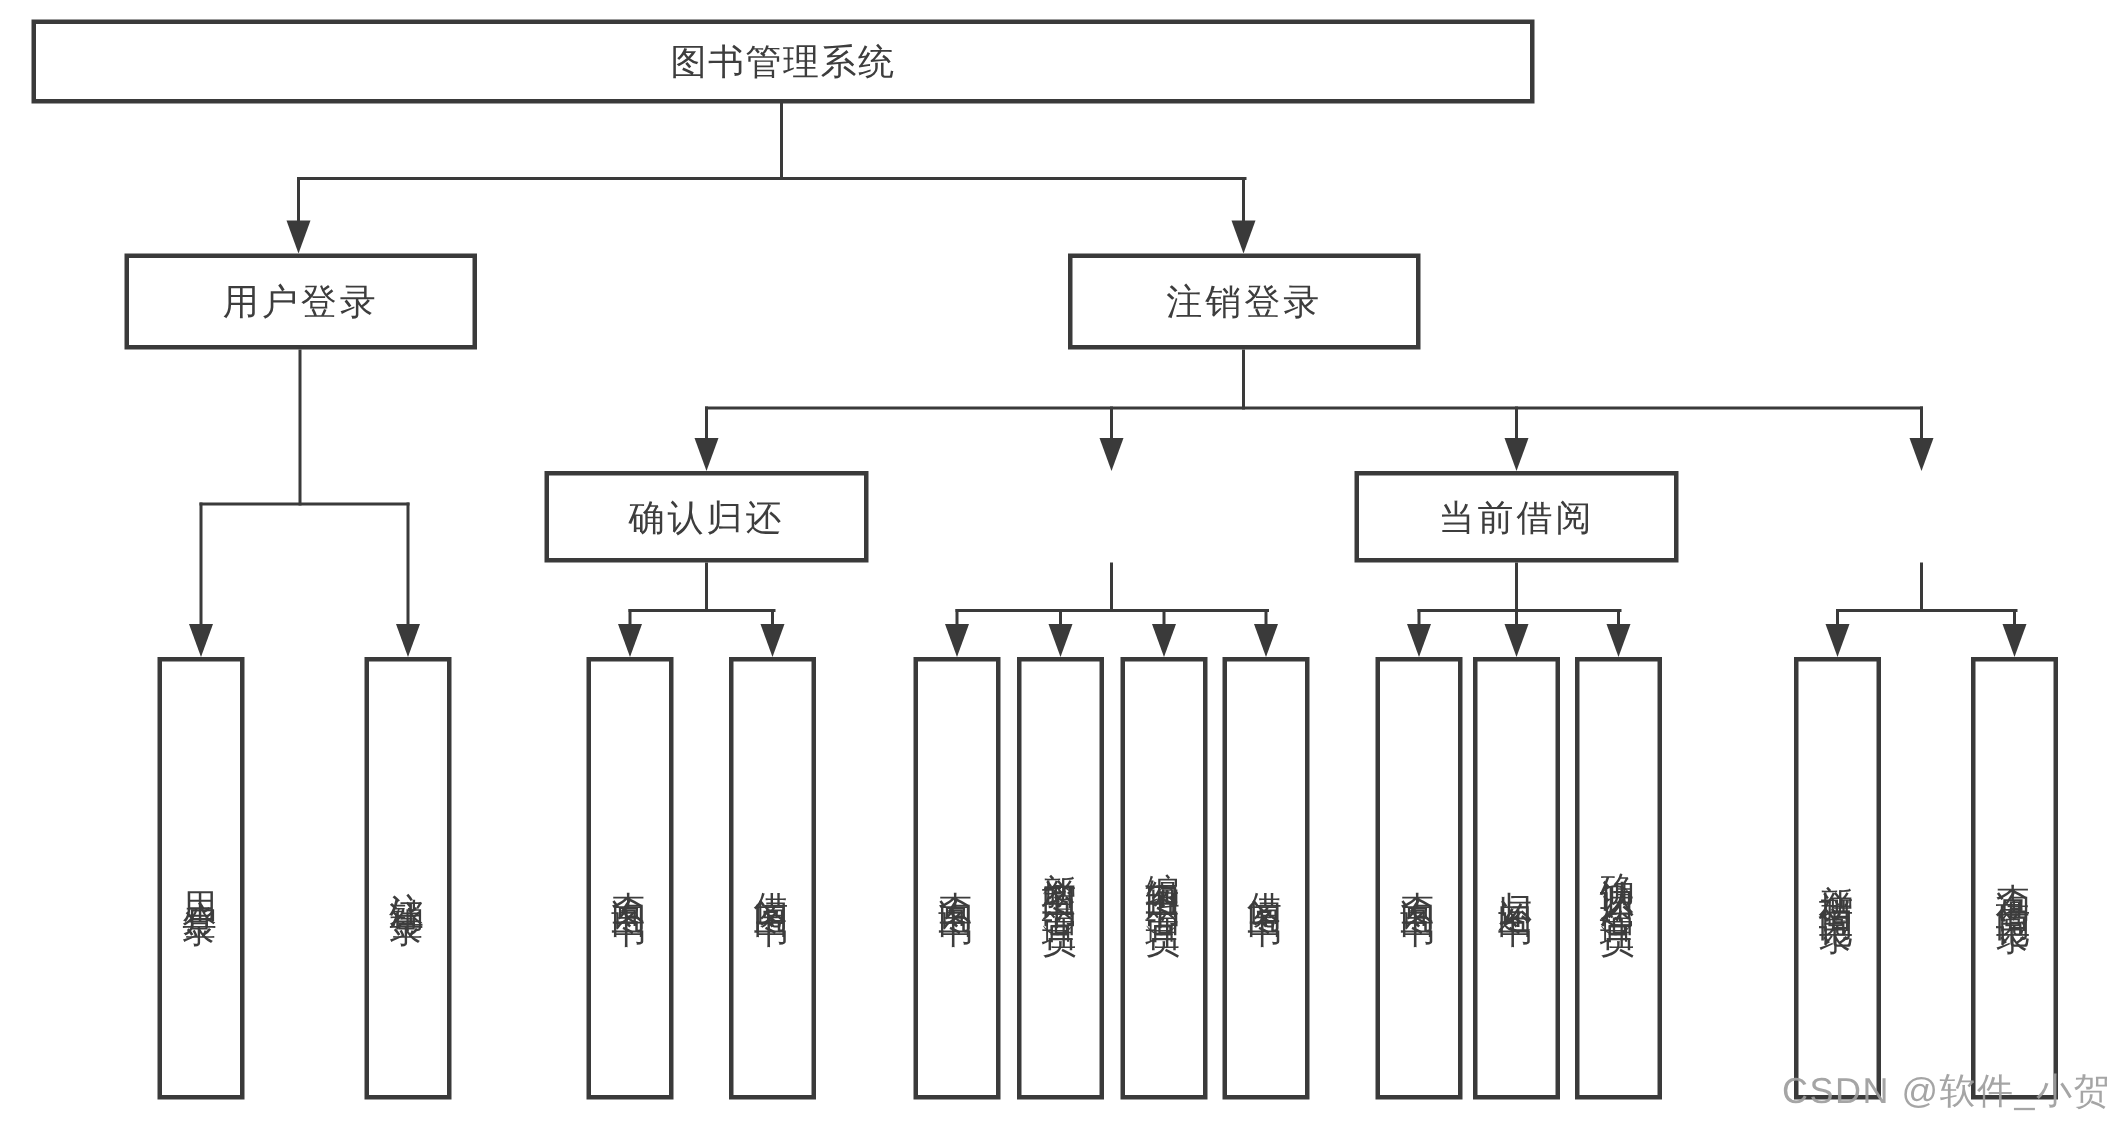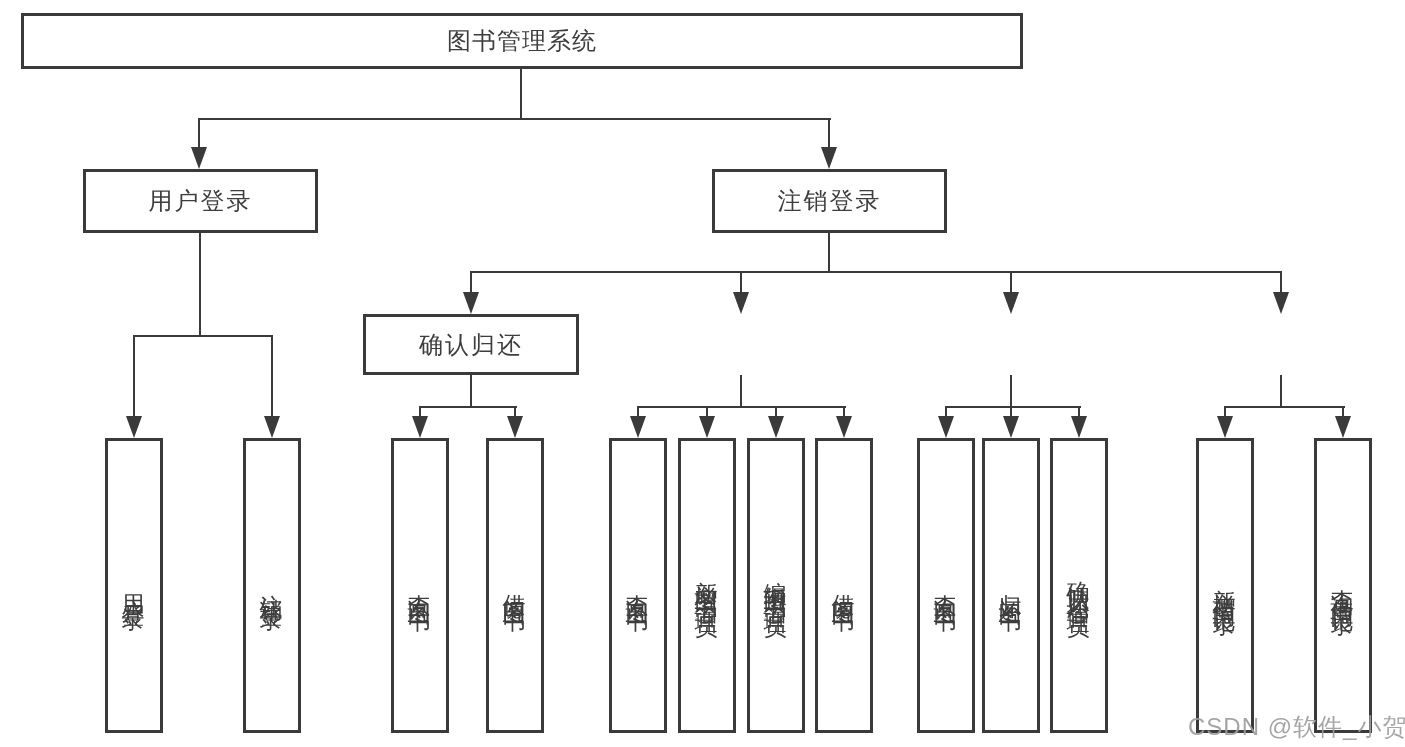--- a/index.html
+++ b/index.html
@@ -99,20 +99,23 @@
   <div class="line" style="left:1010px;top:271px;width:2px;height:22px"></div>
   <div class="line" style="left:1280px;top:271px;width:2px;height:22px"></div>
   <div class="arrow" style="left:463px;top:292px"></div>
   <div class="arrow" style="left:733px;top:292px"></div>
   <div class="arrow" style="left:1003px;top:292px"></div>
   <div class="arrow" style="left:1273px;top:292px"></div>
 
   <div class="box" style="left:363px;top:314px;width:216px;height:61px">
     <span class="hlbl">确认归还</span>
   </div>
+  <div class="box" style="left:903px;top:314px;width:216px;height:61px">
+    <span class="hlbl">当前借阅</span>
+  </div>
 
   <div class="line" style="left:470px;top:375px;width:2px;height:33px"></div>
   <div class="line" style="left:419px;top:406px;width:98px;height:2px"></div>
   <div class="line" style="left:419px;top:406px;width:2px;height:11px"></div>
   <div class="line" style="left:514px;top:406px;width:2px;height:11px"></div>
   <div class="arrow" style="left:412px;top:416px"></div>
   <div class="arrow" style="left:507px;top:416px"></div>
 
   <div class="line" style="left:740px;top:375px;width:2px;height:33px"></div>
   <div class="line" style="left:637px;top:406px;width:209px;height:2px"></div>

